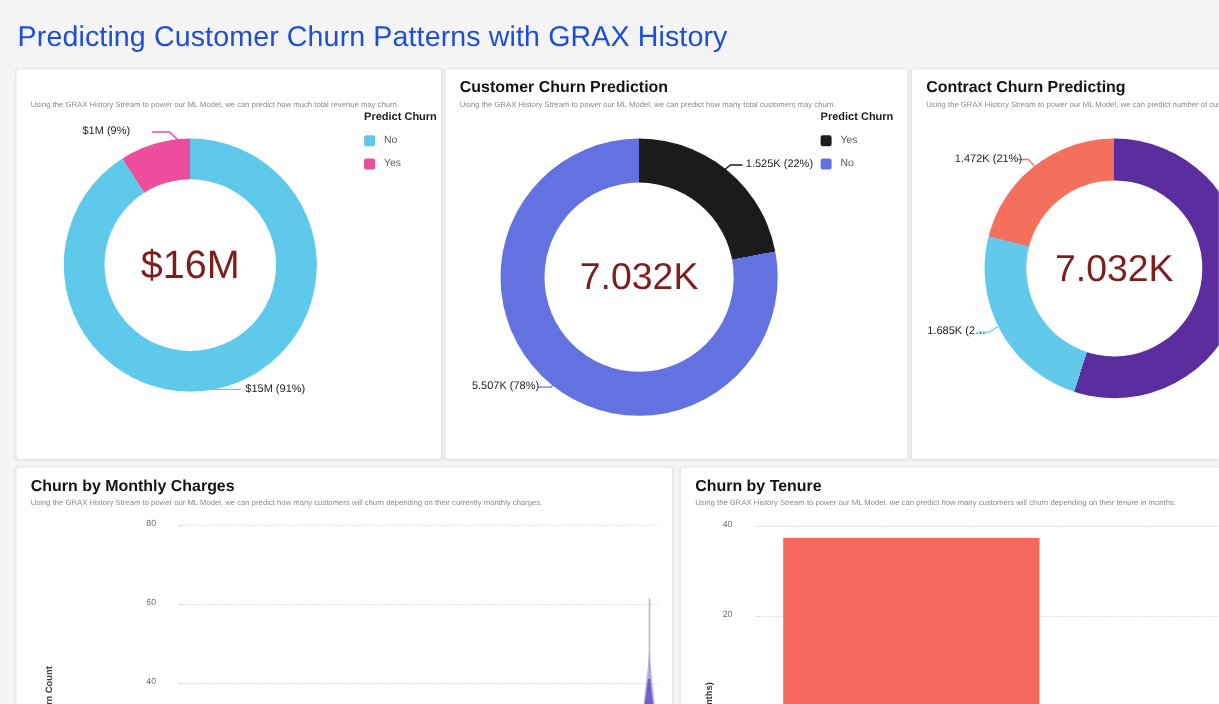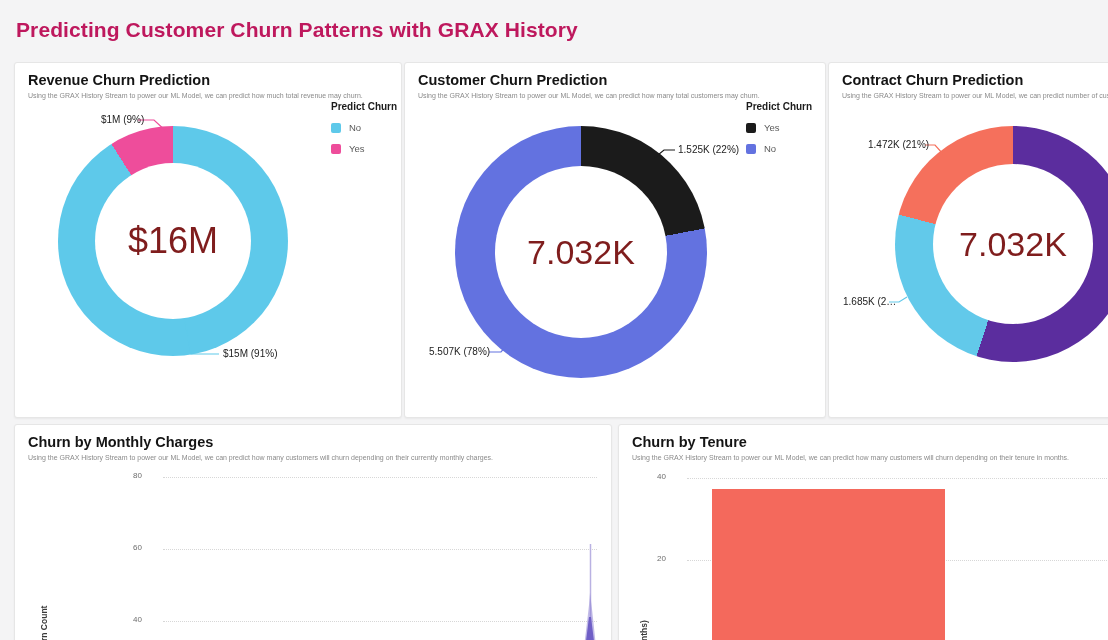--- a/index.html
+++ b/index.html
@@ -6,21 +6,21 @@
   body{
     position:relative;
     width:1108px;height:640px;
     overflow:hidden;
     background:#f4f4f5;
     font-family:"Liberation Sans", sans-serif;
     color:#1a1a1a;
   }
   .page-title{
     position:absolute;left:16px;top:18px;margin:0;
-    font-size:21px;font-weight:700;color:#be185d;letter-spacing:.1px;
+    font-size:26px;font-weight:400;color:#1d4ed8;letter-spacing:.1px;
   }
   .card{
     position:absolute;background:#ffffff;
     border:1px solid #e6e6e6;border-radius:3px;
     box-shadow:0 1px 2px rgba(0,0,0,.05);
     overflow:hidden;
   }
   .card-title{
     position:absolute;left:13px;top:9px;margin:0;
     font-size:14.5px;font-weight:700;color:#141414;white-space:nowrap;
@@ -47,21 +47,20 @@
   }
   .spike-svg{position:absolute;left:0;top:0;}
   .bar{position:absolute;cursor:pointer;}
 </style>
 </head>
 <body>
 
 <h1 class="page-title">Predicting Customer Churn Patterns with GRAX History</h1>
 
 <section class="card" style="left:14px;top:62px;width:386px;height:354px">
-  <h2 class="card-title">Revenue Churn Prediction</h2>
   <p class="card-sub">Using the GRAX History Stream to power our ML Model, we can predict how much total revenue may churn.</p>
 
   <div class="legend" style="left:316px;top:38px">
     <div class="legend-title">Predict Churn</div>
     <div class="legend-item">
       <span class="sw" style="background:#5EC9EA"></span>
       <span>No</span>
     </div>
     <div class="legend-item">
       <span class="sw" style="background:#EE4D9B"></span>
@@ -72,21 +71,21 @@
   <div class="donut" style="left:43px;top:63px;width:230px;height:230px;background:conic-gradient(#5EC9EA 0 327.6deg,#EE4D9B 327.6deg 360deg)">
     <div class="hole" style="width:156px;height:156px">
       <span class="center-label" style="font-size:36px">$16M</span>
     </div>
   </div>
 
   <svg class="leaders" width="386" height="354">
     <polyline points="123,57 139,57 152,69" style="stroke:#EE4D9B"></polyline>
     <polyline points="170,258 176,291 204,291" style="stroke:#5EC9EA"></polyline>
   </svg>
-  <span class="callout" style="left:86px;top:51px">$1M (9%)</span>
+  <span class="callout" style="left:60px;top:51px">$1M (9%)</span>
   <span class="callout" style="left:208px;top:285px">$15M (91%)</span>
 </section>
 
 <section class="card" style="left:404px;top:62px;width:420px;height:354px">
   <h2 class="card-title">Customer Churn Prediction</h2>
   <p class="card-sub">Using the GRAX History Stream to power our ML Model, we can predict how many total customers may churn.</p>
 
   <div class="legend" style="left:341px;top:38px">
     <div class="legend-title">Predict Churn</div>
     <div class="legend-item">
@@ -107,21 +106,21 @@
 
   <svg class="leaders" width="420" height="354">
     <polyline points="248,96 259,87 270,87" style="stroke:#1B1B1B"></polyline>
     <polyline points="84,289 96,289 103,281" style="stroke:#6372E0"></polyline>
   </svg>
   <span class="callout" style="left:273px;top:81px">1.525K (22%)</span>
   <span class="callout" style="left:24px;top:283px">5.507K (78%)</span>
 </section>
 
 <section class="card" style="left:828px;top:62px;width:412px;height:354px">
-  <h2 class="card-title">Contract Churn Prediction</h2>
+  <h2 class="card-title">Contract Churn Predicting</h2>
   <p class="card-sub">Using the GRAX History Stream to power our ML Model, we can predict number of custo</p>
 
   <div class="donut" style="left:66px;top:63px;width:236px;height:236px;background:conic-gradient(#5B2D9E 0 198deg,#62C9EA 198deg 284.4deg,#F5705C 284.4deg 360deg)">
     <div class="hole" style="width:160px;height:160px">
       <span class="center-label">7.032K</span>
     </div>
   </div>
 
   <svg class="leaders" width="412" height="354">
     <polyline points="96,82 106,82 114,91" style="stroke:#F5705C"></polyline>

